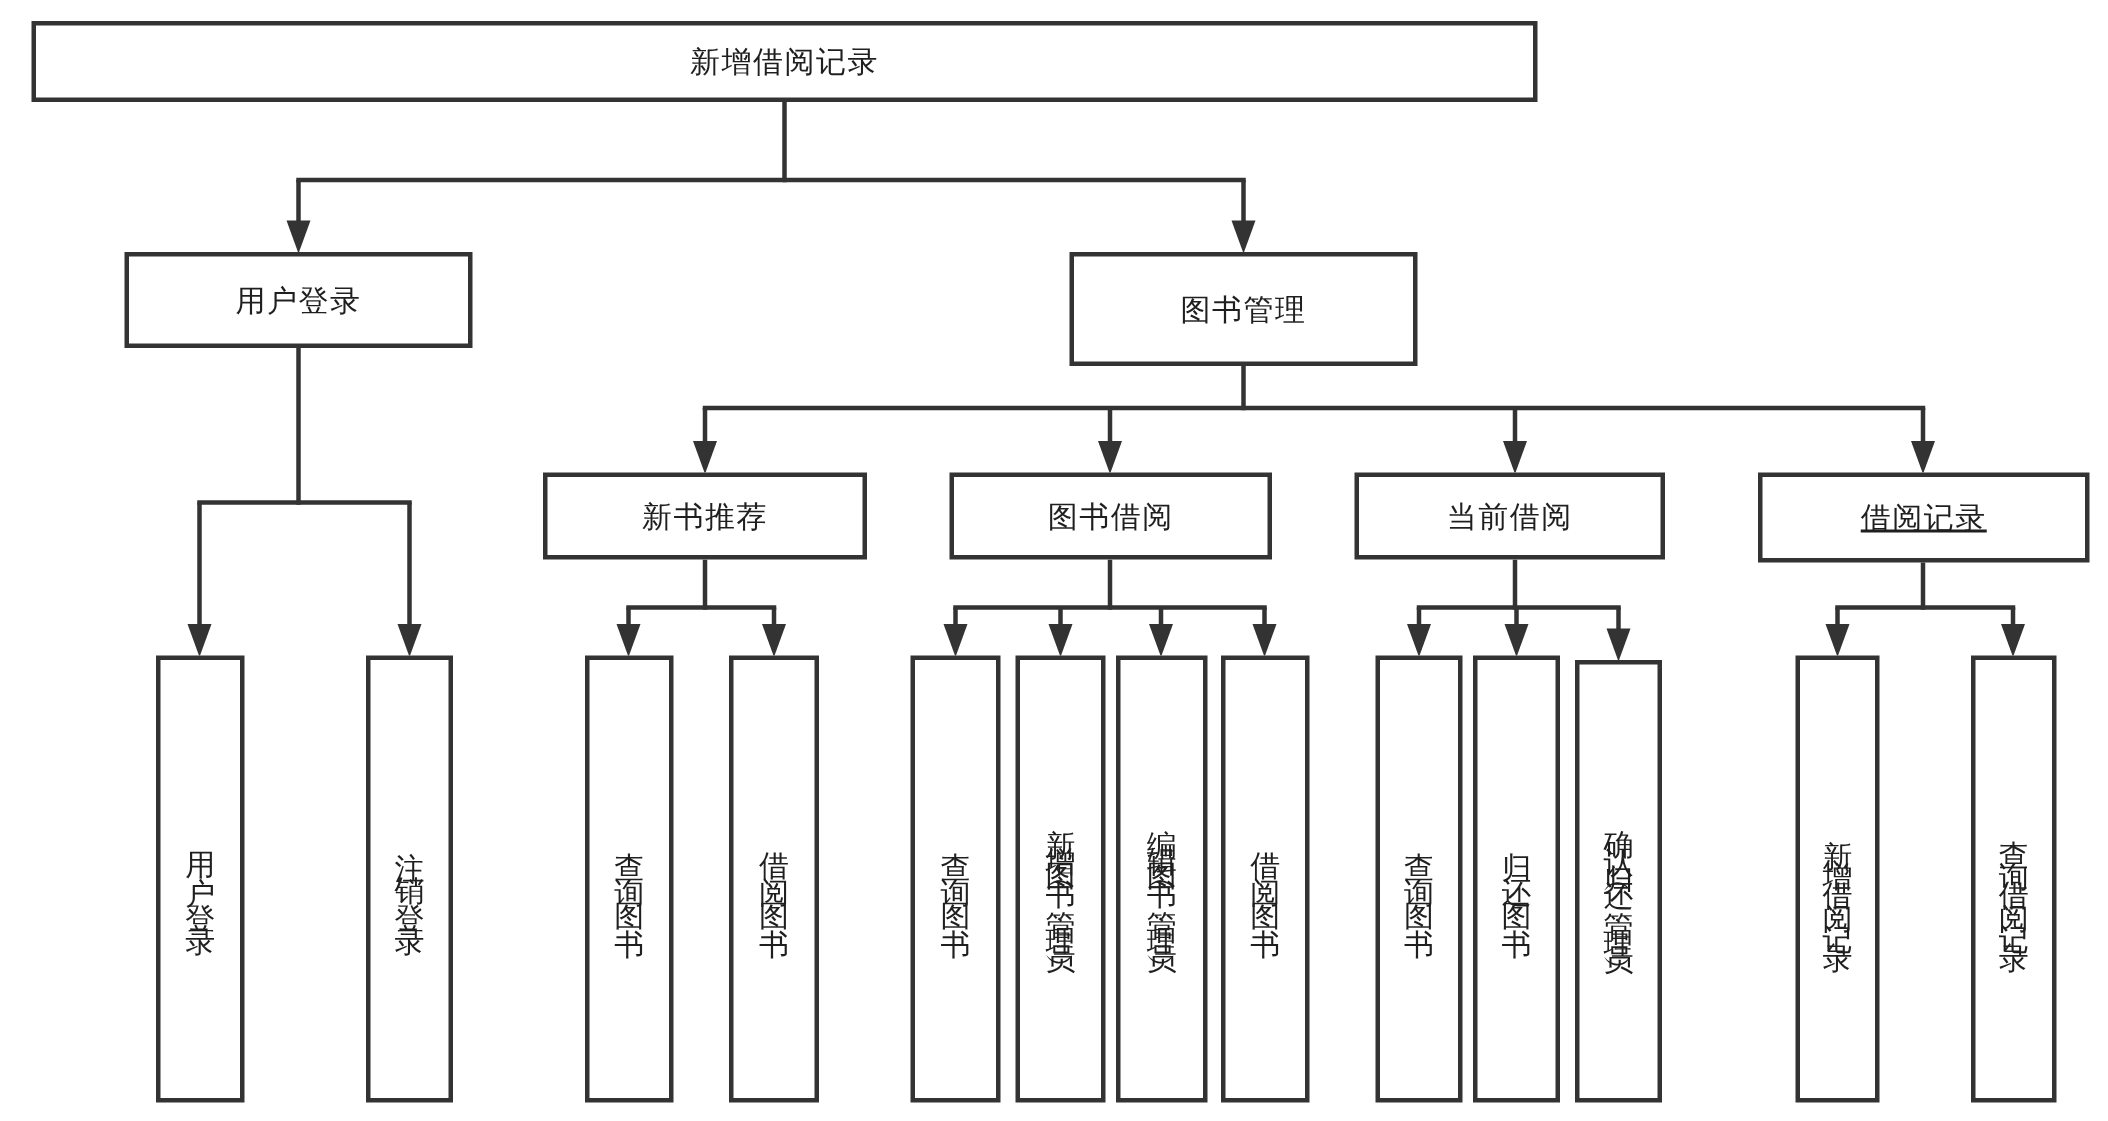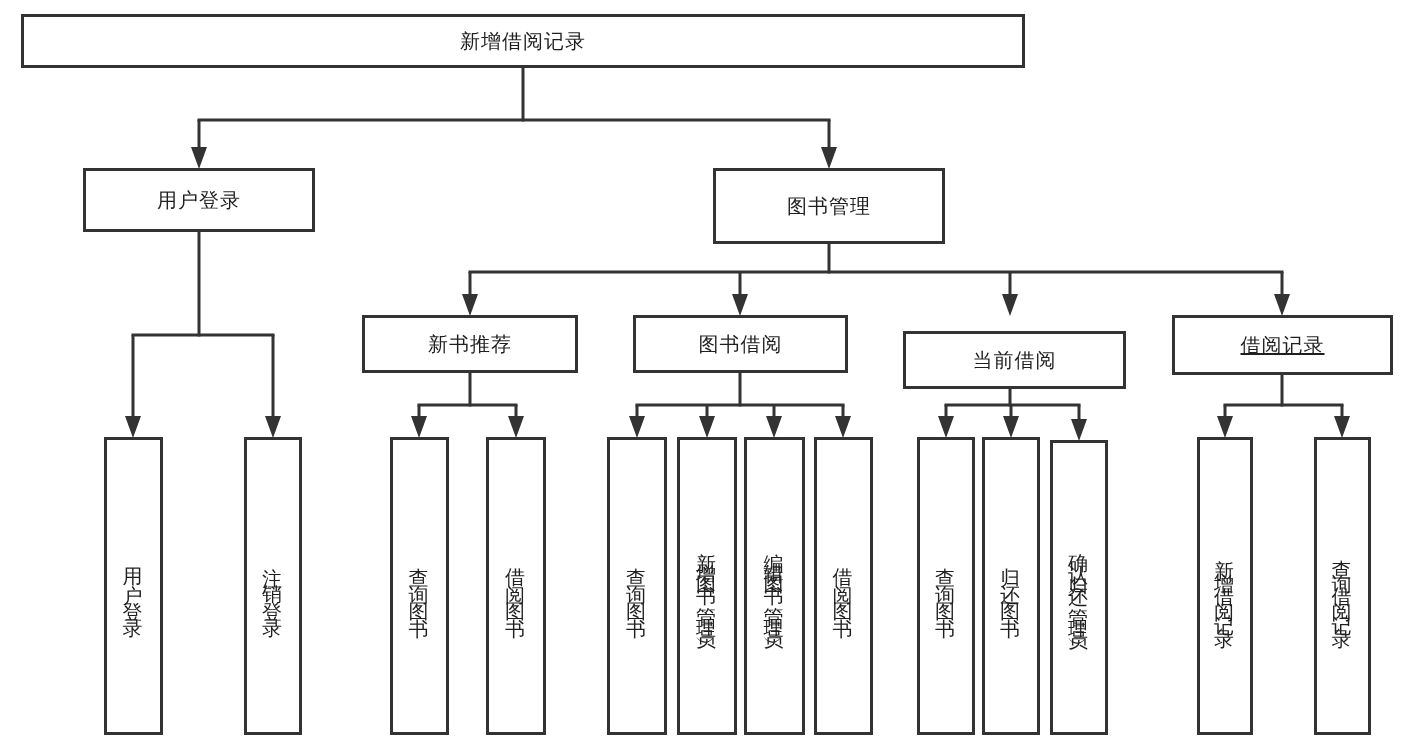--- a/index.html
+++ b/index.html
@@ -125,21 +125,21 @@
     </g>
   </svg>
 
   <div class="node" style="left:21px; top:14px; width:1004px; height:54px;">新增借阅记录</div>
 
   <div class="node" style="left:83px; top:168px; width:232px; height:64px;">用户登录</div>
   <div class="node" style="left:713px; top:168px; width:232px; height:76px;">图书管理</div>
 
   <div class="node" style="left:362px; top:315px; width:216px; height:58px;">新书推荐</div>
   <div class="node" style="left:633px; top:315px; width:215px; height:58px;">图书借阅</div>
-  <div class="node" style="left:903px; top:315px; width:223px; height:58px;margin-top:16px;">当前借阅</div>
+  <div class="node" style="left:903px; top:315px; width:207px; height:58px;">当前借阅</div>
   <div class="node" style="left:1172px; top:315px; width:221px; height:60px;text-decoration:underline;">借阅记录</div>
 
   <div class="vnode ls4" style="left:104px; top:437px; width:59px; height:298px;">用户登录</div>
   <div class="vnode ls4" style="left:244px; top:437px; width:58px; height:298px;">注销登录</div>
 
   <div class="vnode ls4" style="left:390px; top:437px; width:59px; height:298px;">查询图书</div>
   <div class="vnode ls4" style="left:486px; top:437px; width:60px; height:298px;">借阅图书</div>
 
   <div class="vnode ls4" style="left:607px; top:437px; width:60px; height:298px;">查询图书</div>
   <div class="vnode ls9" style="left:677px; top:437px; width:60px; height:298px;">新增图书（管理员）</div>

